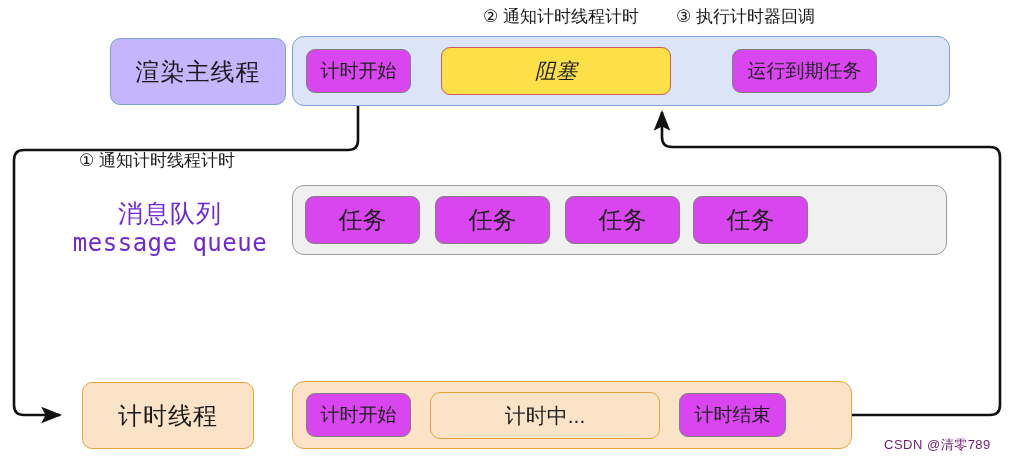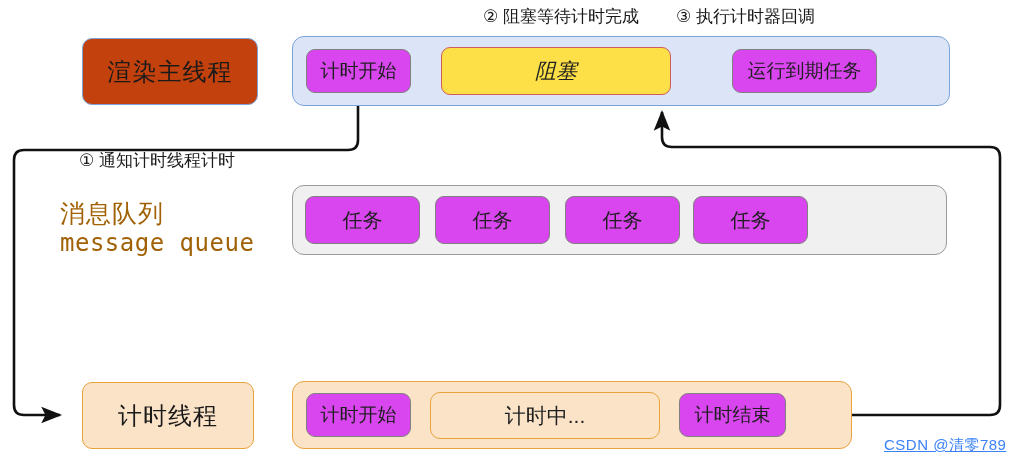--- a/index.html
+++ b/index.html
@@ -31,22 +31,23 @@
   .thread-chip {
     border-radius: 10px;
     display: flex;
     align-items: center;
     justify-content: center;
     font-size: 24px;
     color: #1a1a1a;
     letter-spacing: 1px;
   }
   .thread-chip.main {
-    background: #c2410c;
+    background: #c4b5fd;
     border: 1.6px solid #7ba3d9;
+    margin-left: 28px;
   }
   .thread-chip.timer {
     background: #fbe3c7;
     border: 1.8px solid #e8a33d;
   }
 
   
   .track { border-radius: 12px; }
   .track.main {
     background: #dbe5f7;
@@ -79,26 +80,27 @@
     background: #fde047;
     border: 1.7px solid #cf5b5e;
     font-size: 21px;
     font-style: italic;
   }
   .box.peach {
     background: #fbe3c7;
     border: 1.7px solid #e8a33d;
     font-size: 21px;
   }
-  .box.queue-item { font-size: 20px; }
+  .box.queue-item { font-size: 24px; }
 
   
   .mq-caption {
+    text-align: center;
     line-height: 1.22;
-    color: #a16207;
+    color: #6d28d9;
   }
   .mq-caption .cn {
     font-size: 25px;
     letter-spacing: 1px;
     display: block;
   }
   .mq-caption .en {
     font-size: 24px;
     font-family: "DejaVu Sans Mono", "Liberation Mono", monospace;
     letter-spacing: 0.5px;
@@ -109,25 +111,24 @@
   #wires {
     position: absolute;
     left: 0; top: 0;
     width: 1014px;
     height: 459px;
     pointer-events: none;
   }
 
   
   .watermark {
-    font-size: 15px;
-    color: #3b82f6;
+    font-size: 13px;
+    color: #701a75;
     white-space: nowrap;
     letter-spacing: 0.5px;
-    text-decoration: underline;
   }
 </style>
 </head>
 <body>
 
 <div id="stage">
 
   <svg id="wires" viewBox="0 0 1014 459" xmlns="http://www.w3.org/2000/svg">
     <defs>
       <marker id="arrowhead" markerWidth="9" markerHeight="9" refX="7.2" refY="3.6" orient="auto" markerUnits="strokeWidth">
@@ -135,21 +136,21 @@
       </marker>
     </defs>
 
     <path d="M 358,105 L 358,140 Q 358,150 348,150 L 24,150 Q 14,150 14,160
              L 14,405 Q 14,415 24,415 L 60,415" fill="none" stroke="#111111" stroke-width="2.6" marker-end="url(#arrowhead)"></path>
 
     <path d="M 786,415 L 990,415 Q 1000,415 1000,405 L 1000,157
              Q 1000,147 990,147 L 672,147 Q 662,147 662,137 L 662,112" fill="none" stroke="#111111" stroke-width="2.6" marker-end="url(#arrowhead)"></path>
   </svg>
 
-  <div class="abs annot" style="left:483px; top:8px;">② 阻塞等待计时完成</div>
+  <div class="abs annot" style="left:483px; top:8px;">② 通知计时线程计时</div>
   <div class="abs annot" style="left:676px; top:8px;">③ 执行计时器回调</div>
   <div class="abs annot" style="left:79px; top:152px;">① 通知计时线程计时</div>
 
   <div class="abs thread-chip main" style="left:82px; top:38px; width:176px; height:67px;">
     <span>渲染主线程</span>
   </div>
 
   <div class="abs track main" style="left:292px; top:36px; width:658px; height:70px;"></div>
 
   <div class="abs box grey" style="left:306px; top:49px; width:105px; height:44px;">

